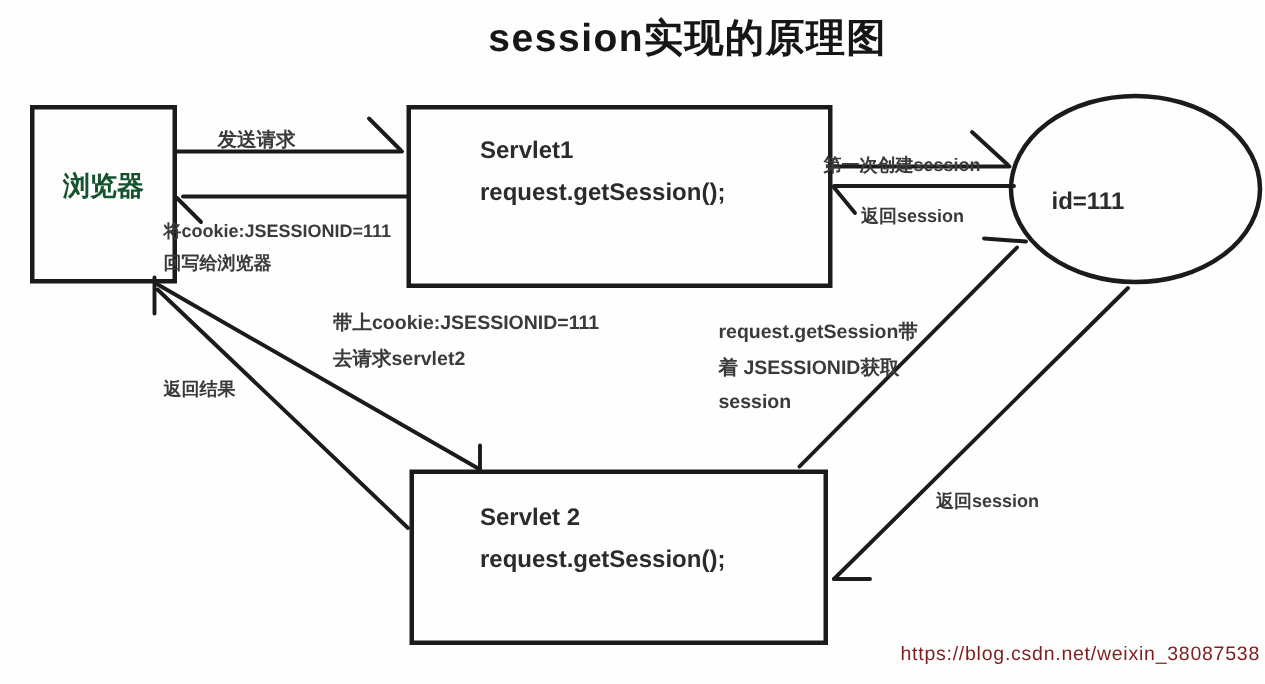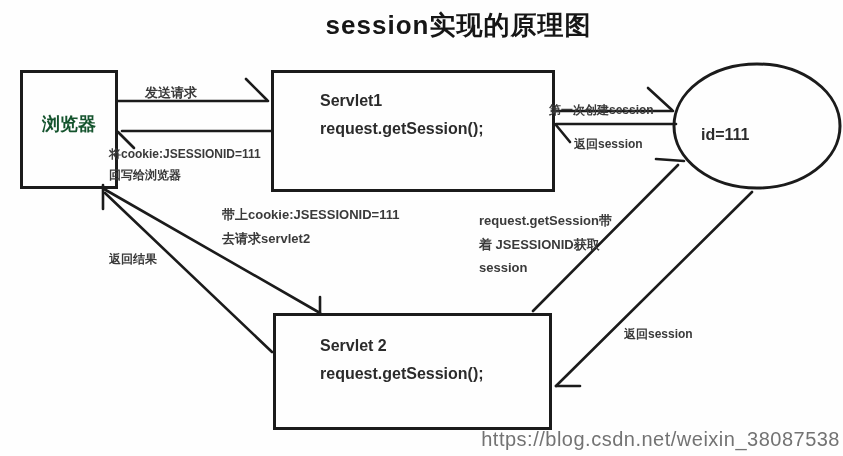--- a/index.html
+++ b/index.html
@@ -27,21 +27,21 @@
   }
   .edge-label {
     position:absolute; color:#3a3a3a; font-size:12px; font-weight:bold;
     white-space:nowrap;
   }
   .edge-label.md { font-size:13px; }
   svg.wires { position:absolute; left:0; top:0; }
   svg.wires path, svg.wires ellipse { fill:none; stroke:#1b1b1b; }
   .watermark {
     position:absolute; top:428px; right:3px;
-    font-size:20px; color:#737373; font-weight:400; letter-spacing:0.5px;
+    font-size:13px; color:#7f1d1d; font-weight:400; letter-spacing:0.5px;
     white-space:nowrap;
   }
 </style>
 </head>
 <body>
 
 <div class="canvas">
 
   <svg class="wires" width="843" height="456" viewBox="0 0 843 456">
 

